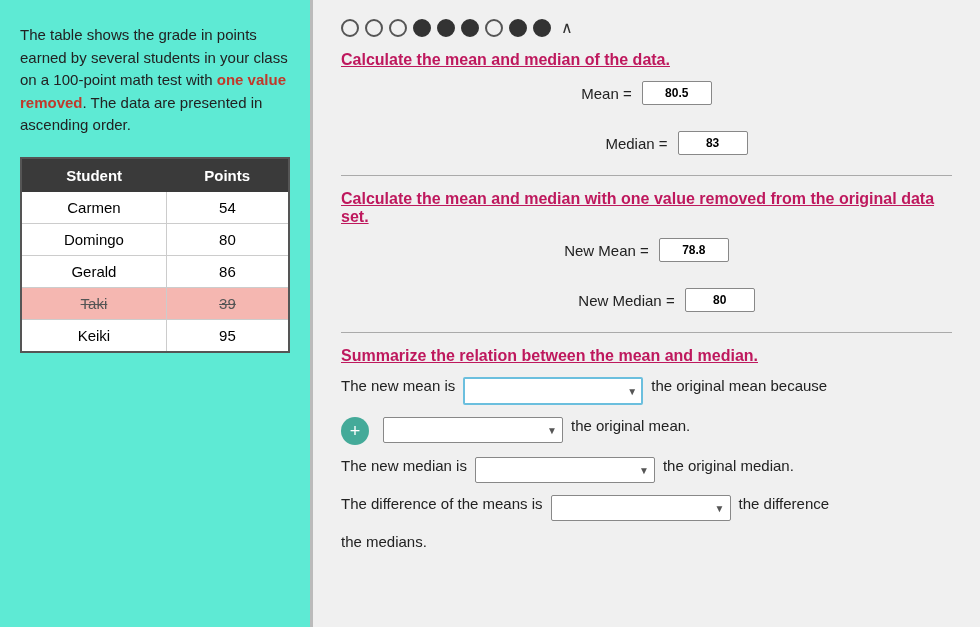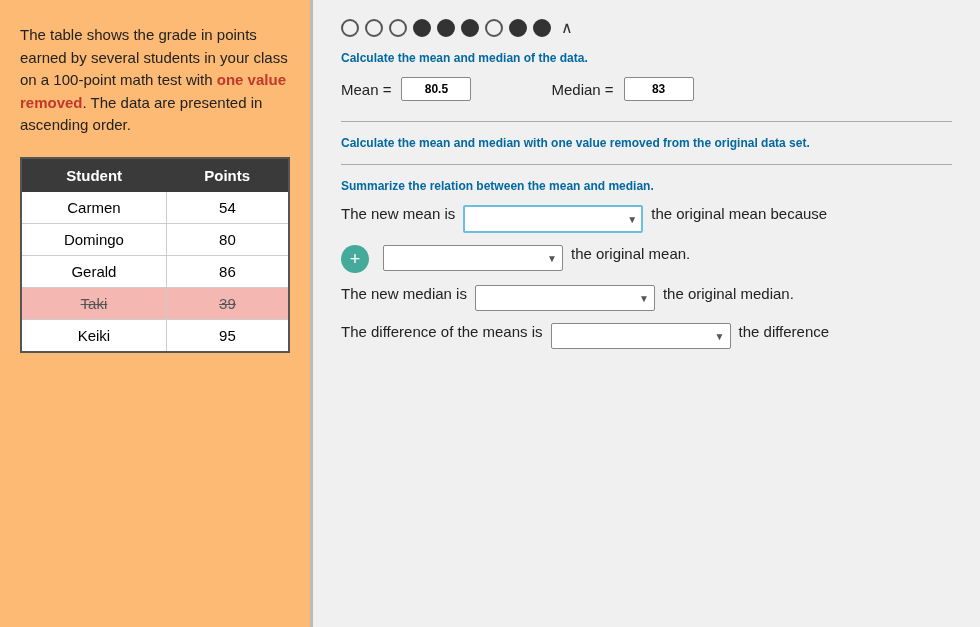--- a/index.html
+++ b/index.html
@@ -9,21 +9,21 @@
       background: #e8e8e8;
       font-family: Arial, sans-serif;
       display: flex;
       overflow: hidden;
     }
 
     
     .left-panel {
       width: 310px;
       padding: 24px 20px;
-      background: #fdba74;
+      background: #5eead4;
       flex-shrink: 0;
     }
 
     .description {
       font-size: 15px;
       color: #222;
       line-height: 1.5;
       margin-bottom: 20px;
     }
 
@@ -111,24 +111,25 @@
     }
 
     .chevron-icon {
       font-size: 16px;
       color: #333;
       margin-left: 4px;
     }
 
     
     .section-title {
-      font-size: 12px;
+      font-size: 16px;
       font-weight: bold;
-      color: #0369a1;
+      color: #be185d;
       margin-bottom: 12px;
+      text-decoration: underline;
     }
 
     
     .stat-row {
       display: flex;
       align-items: center;
       gap: 10px;
       margin-bottom: 6px;
       flex-wrap: wrap;
     }
@@ -220,20 +221,21 @@
       border: none;
       margin-right: 6px;
       flex-shrink: 0;
     }
 
     .stat-row-group {
       display: flex;
       align-items: center;
       gap: 20px;
       margin-bottom: 10px;
+      flex-direction: column;
     }
   </style>
 </head>
 <body>
 
 <div class="left-panel">
   <p class="description">
     The table shows the grade in points earned by several students in your class on a 100-point math test with
     <span class="highlight-red">one value removed</span>.
     The data are presented in ascending order.
@@ -298,20 +300,30 @@
     <div class="stat-row" style="margin-left:60px;">
       <span class="stat-label">Median =</span>
       <div class="stat-box">83</div>
     </div>
   </div>
 
   <hr class="separator-line">
 
   <div class="section-title">Calculate the mean and median with one value removed from the original data set.</div>
 
+  <div class="stat-row-group">
+    <div class="stat-row">
+      <span class="stat-label">New Mean =</span>
+      <div class="stat-box">78.8</div>
+    </div>
+    <div class="stat-row" style="margin-left:40px;">
+      <span class="stat-label">New Median =</span>
+      <div class="stat-box">80</div>
+    </div>
+  </div>
 
   <hr class="separator-line">
 
   <div class="section-title">Summarize the relation between the mean and median.</div>
 
   <div class="sentence-row">
     <span class="sentence-text">The new mean is</span>
     <div class="select-wrapper">
       <select class="dropdown-select highlighted" id="new-mean-select">
       <option value=""></option><option value="greater than">greater than</option><option value="less than">less than</option><option value="equal to">equal to</option></select>
@@ -339,14 +351,17 @@
 
   <div class="sentence-row">
     <span class="sentence-text">The difference of the means is</span>
     <div class="select-wrapper">
       <select class="dropdown-select" id="difference-select">
       <option value=""></option><option value="greater than">greater than</option><option value="less than">less than</option><option value="equal to">equal to</option></select>
     </div>
     <span class="sentence-text">the difference</span>
   </div>
 
+  <div class="sentence-row">
+    <span class="sentence-text">the medians.</span>
+  </div>
 
 </div>
 
 </body></html>

